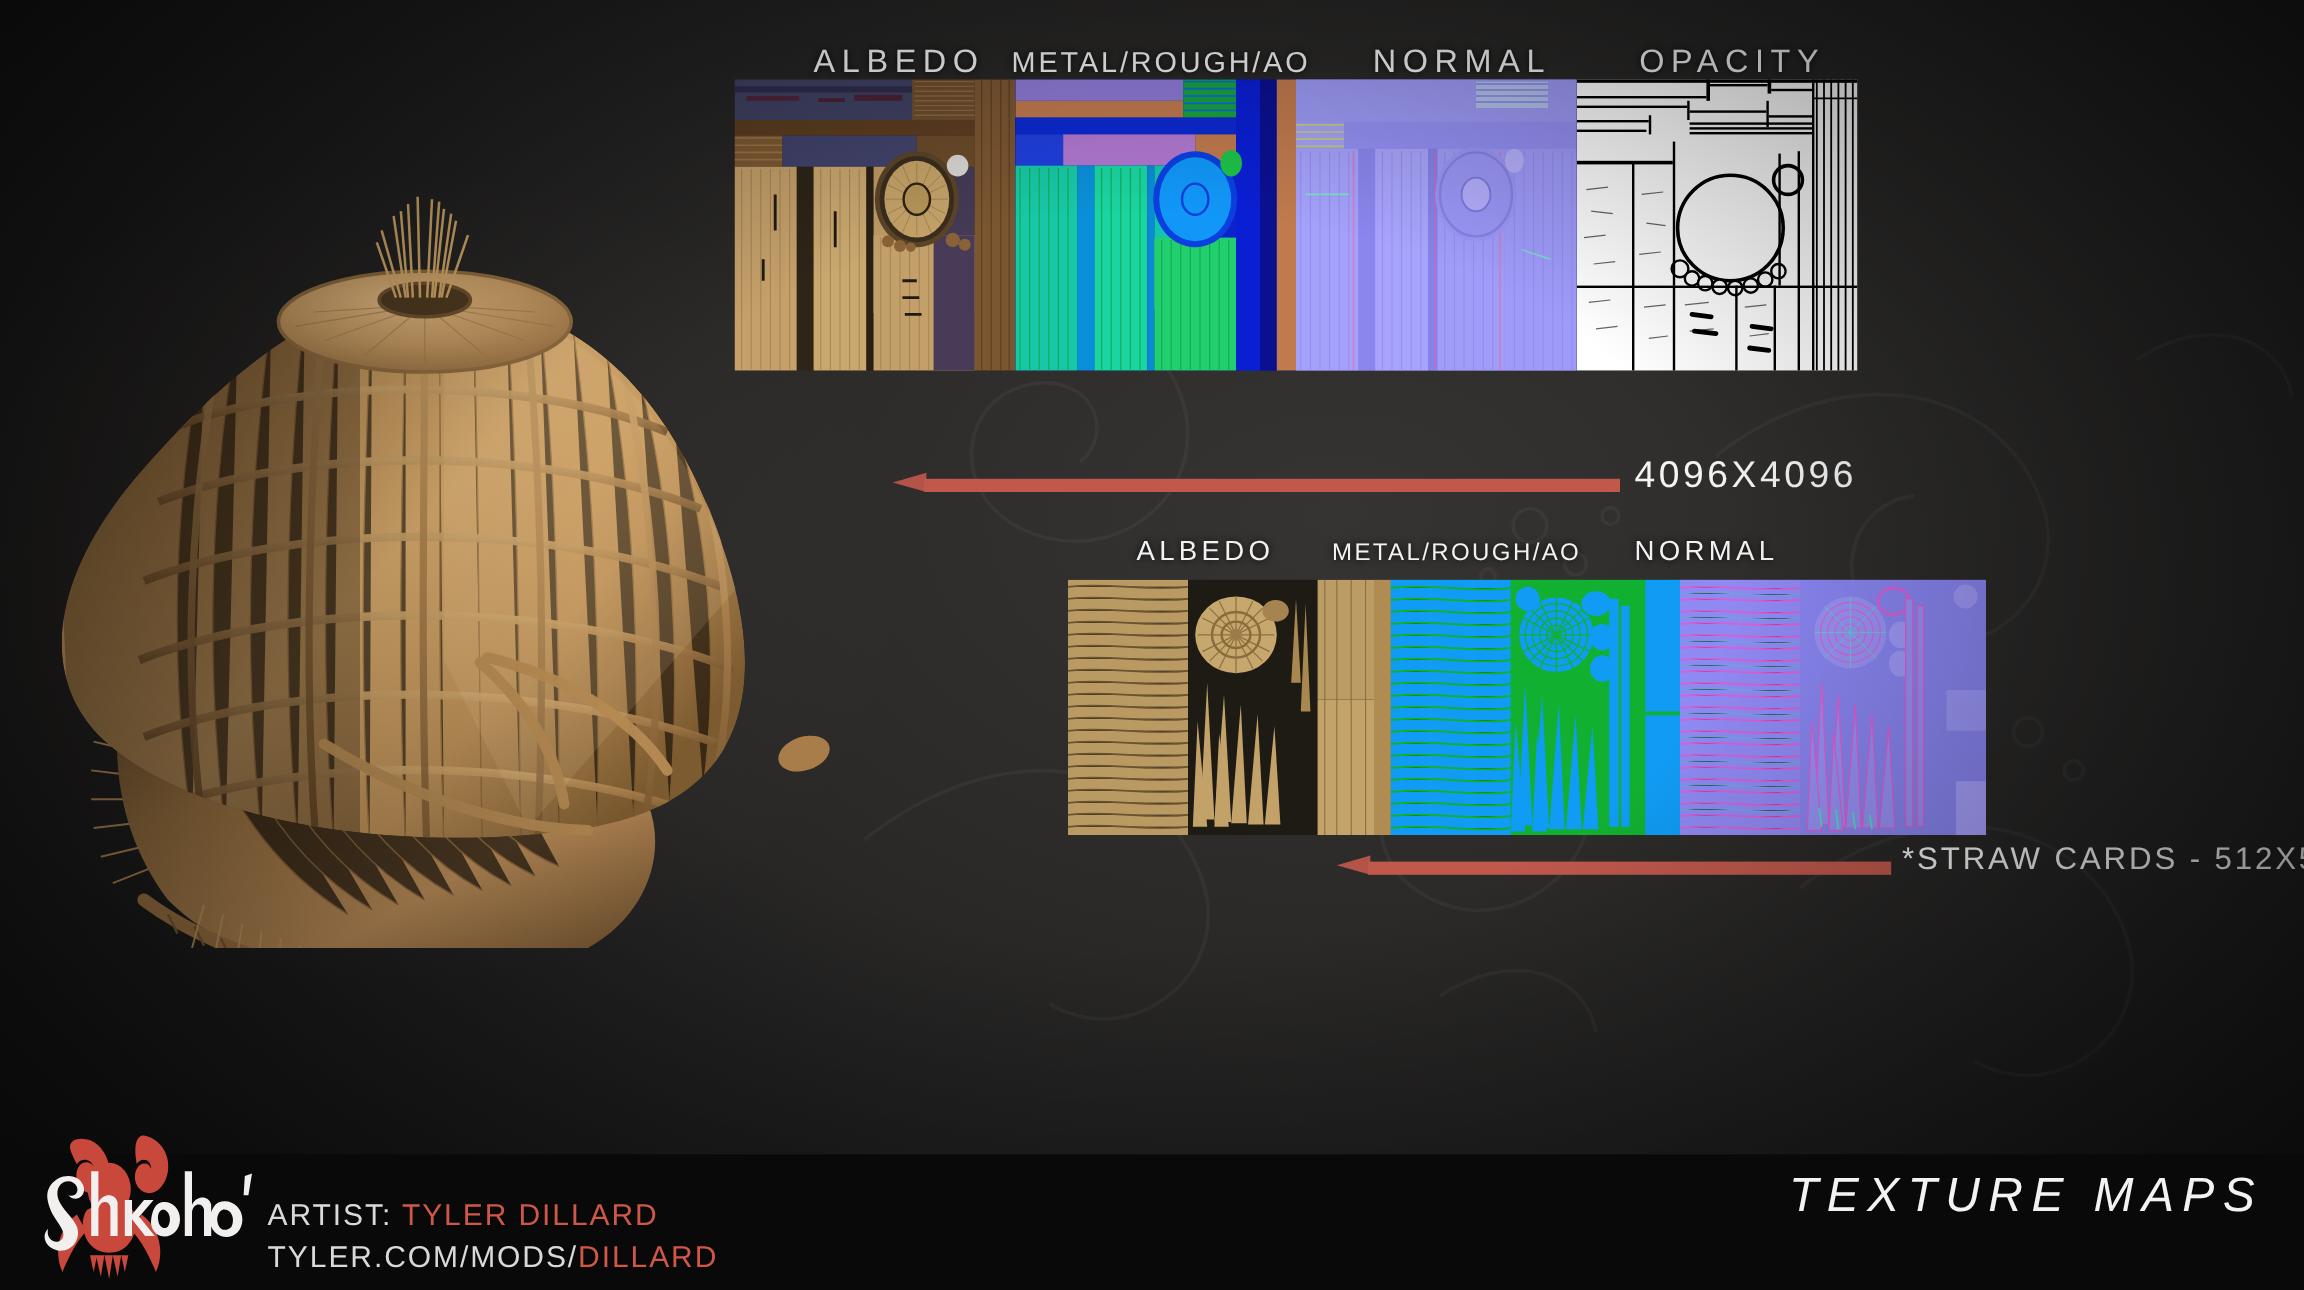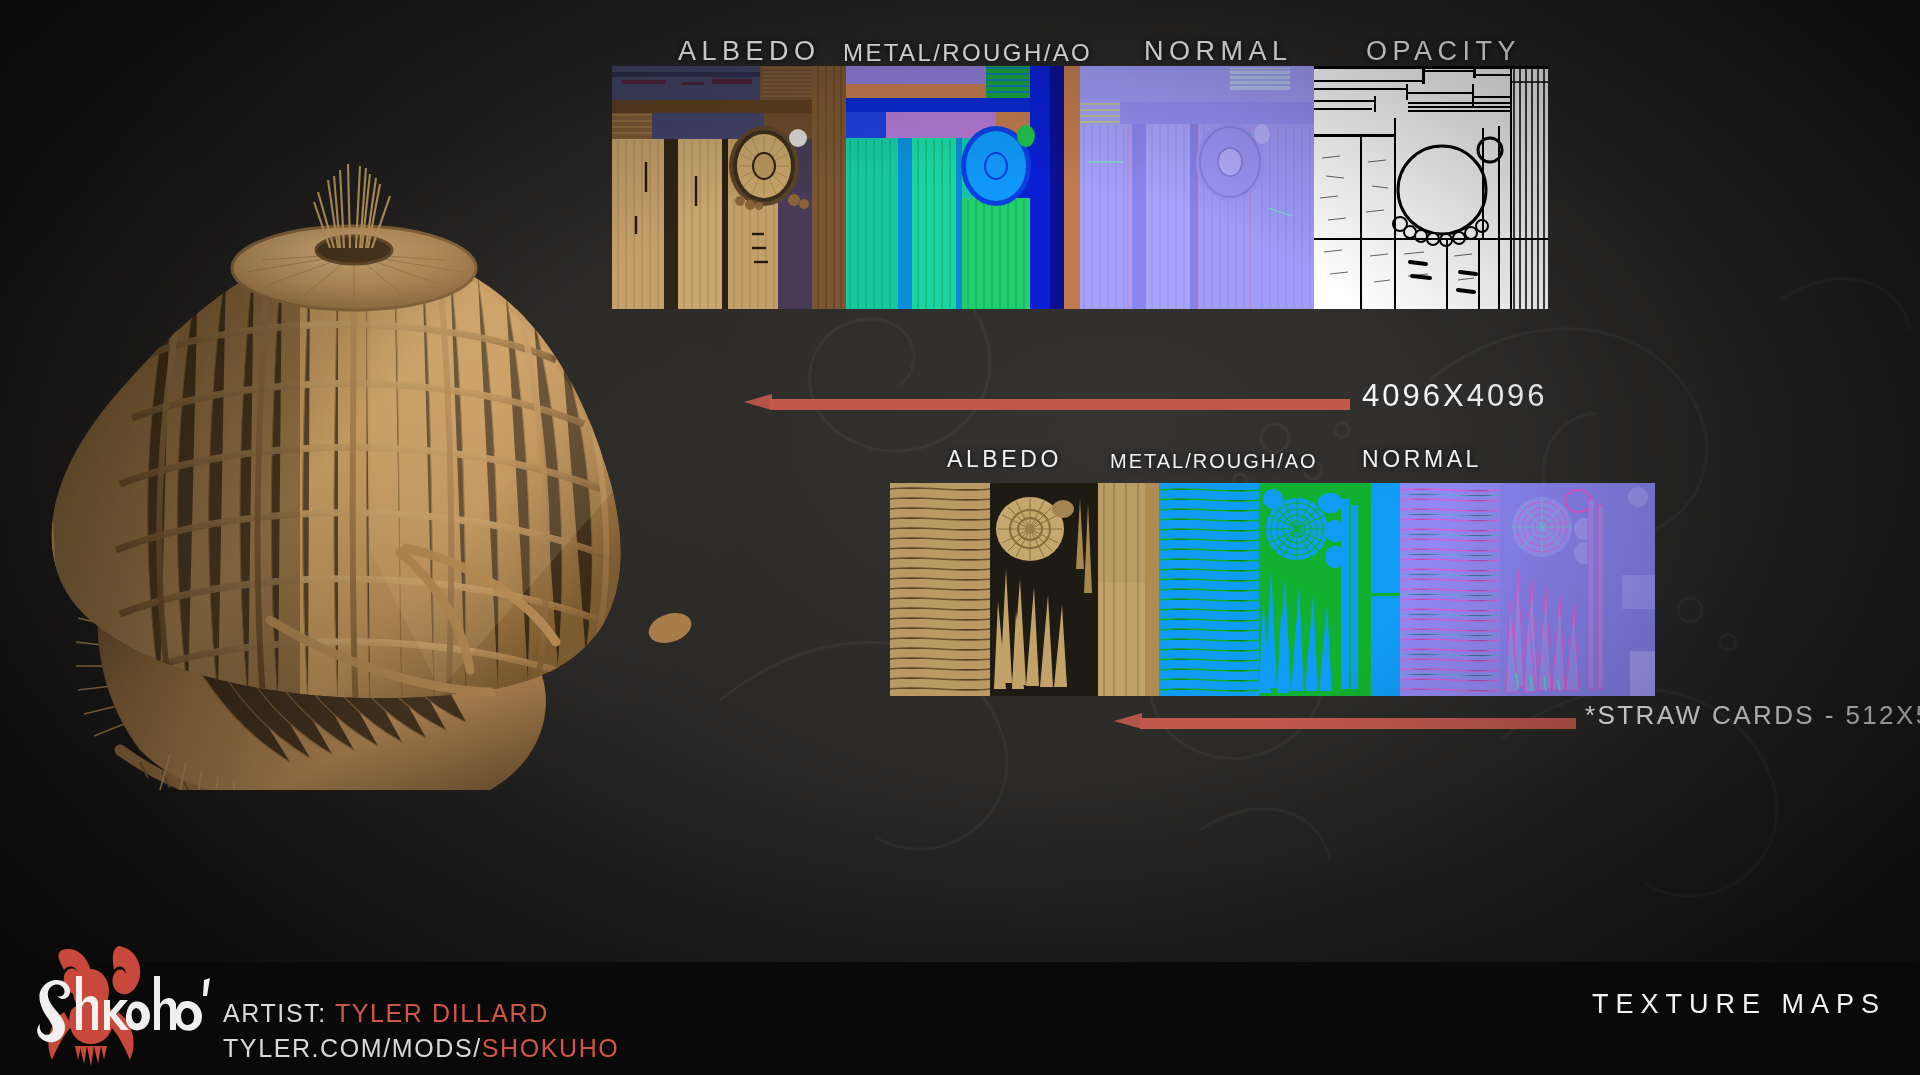--- a/index.html
+++ b/index.html
@@ -67,22 +67,22 @@
     position:absolute;left:0;bottom:0;width:1920px;height:113px;
     background:#0a0909;
   }
   #footer-credits{position:absolute;left:223px;top:22px;margin-top:12px;}
   .credit-line{
     font-size:25px;letter-spacing:1.6px;color:#d9d9d9;font-weight:300;
     line-height:35px;white-space:nowrap;
   }
   .credit-accent{color:#cf5748;}
   #footer-title{
-    position:absolute;right:34px;top:27px;color:#f3f3f3;
-    font-size:27px;letter-spacing:7px;font-weight:300;white-space:nowrap;
+    position:absolute;right:34px;top:12px;color:#f3f3f3;
+    font-size:40px;letter-spacing:7px;font-weight:300;white-space:nowrap;font-style:italic;
   }
   
   #logo{position:absolute;left:24px;bottom:-6px;width:190px;height:135px;}
 </style>
 </head>
 <body>
 
 <div id="sheet">
 
   <svg id="ornament" viewBox="0 0 1320 760" preserveAspectRatio="none">
@@ -893,20 +893,20 @@
         </g>
       </svg>
     </div>
 
     <div id="footer-credits">
       <div class="credit-line">
         <span>ARTIST:</span>
         <span class="credit-accent">TYLER DILLARD</span>
       </div>
       <div class="credit-line">
-        <span>TYLER.COM/MODS/</span><span class="credit-accent">SHOKUHO</span>
+        <span>TYLER.COM/MODS/</span><span class="credit-accent">DILLARD</span>
       </div>
     </div>
 
     <div id="footer-title">TEXTURE MAPS</div>
   </div>
 
 </div>
 
 </body></html>

